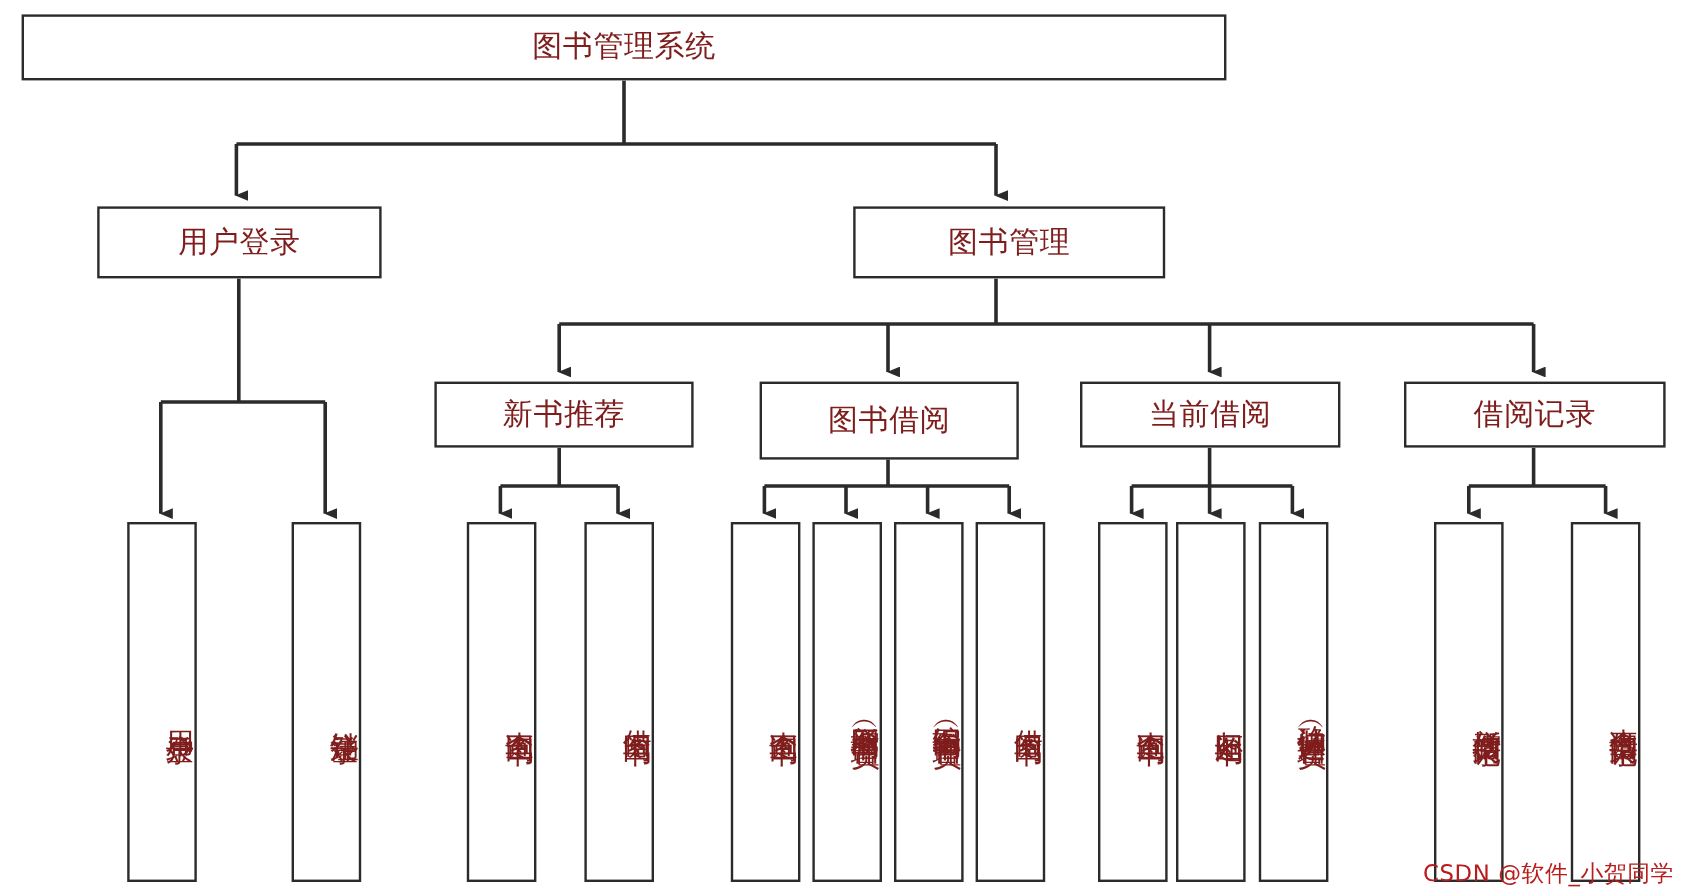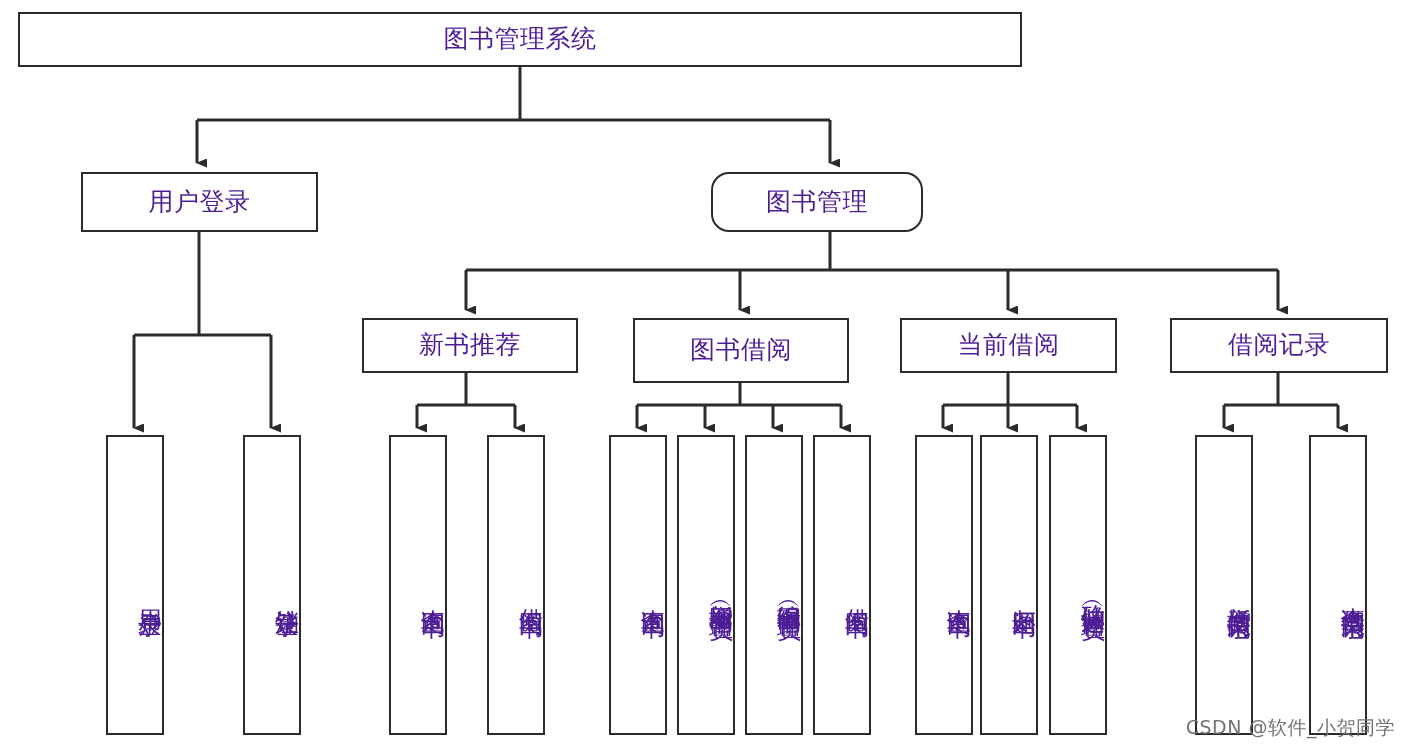--- a/index.html
+++ b/index.html
@@ -27,21 +27,21 @@
     height: 747px;
     pointer-events: none;
   }
   .node {
     position: absolute;
     border: 2px solid #2b2b2b;
     background: #ffffff;
     display: flex;
     align-items: center;
     justify-content: center;
-    color: #4c1d95;
+    color: #7f1d1d;
   }
   .node-h {
     font-size: 25px;
     line-height: 1.15;
     letter-spacing: 0.5px;
     white-space: nowrap;
   }
   .node-root {
     font-size: 25px;
   }
@@ -59,21 +59,21 @@
   .node-v > span {
     writing-mode: vertical-rl;
     text-orientation: upright;
     display: block;
   }
   #watermark {
     position: absolute;
     right: 10px;
     bottom: 6px;
     font-size: 19px;
-    color: #737373;
+    color: #b91c1c;
     letter-spacing: 0.5px;
     white-space: nowrap;
     user-select: none;
   }
 </style>
 </head>
 <body>
 
 <div id="diagram-canvas">
 
@@ -127,21 +127,21 @@
     </g>
   </svg>
 
   <div class="node node-h node-root" style="left:18px; top:12px; width:1004px; height:55px;">
     <span>图书管理系统</span>
   </div>
 
   <div class="node node-h" style="left:81px; top:172px; width:237px; height:60px;">
     <span>用户登录</span>
   </div>
-  <div class="node node-h" style="left:711px; top:172px; width:212px; height:60px;border-radius:18px;">
+  <div class="node node-h" style="left:711px; top:172px; width:260px; height:60px;">
     <span>图书管理</span>
   </div>
 
   <div class="node node-h" style="left:362px; top:318px; width:216px; height:55px;text-align:center;">
     <span>新书推荐</span>
   </div>
   <div class="node node-h" style="left:633px; top:318px; width:216px; height:65px;">
     <span>图书借阅</span>
   </div>
   <div class="node node-h" style="left:1170px; top:318px; width:218px; height:55px;">

